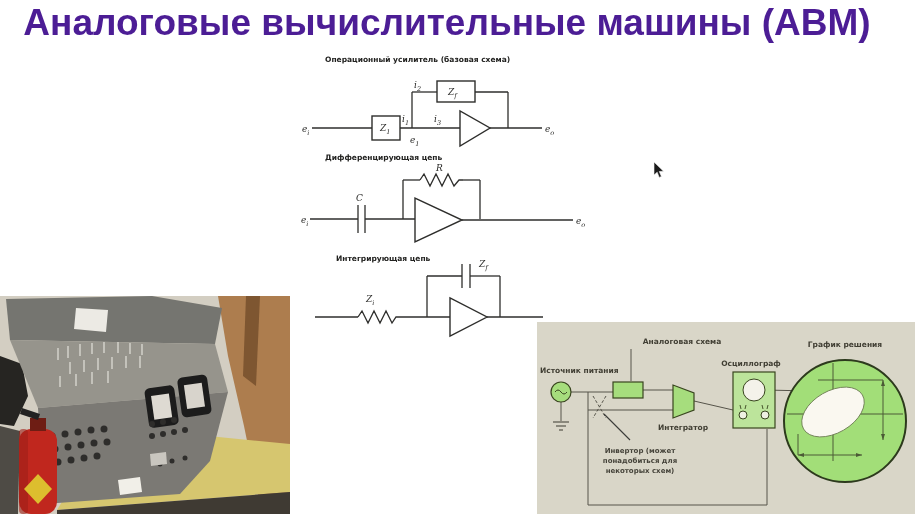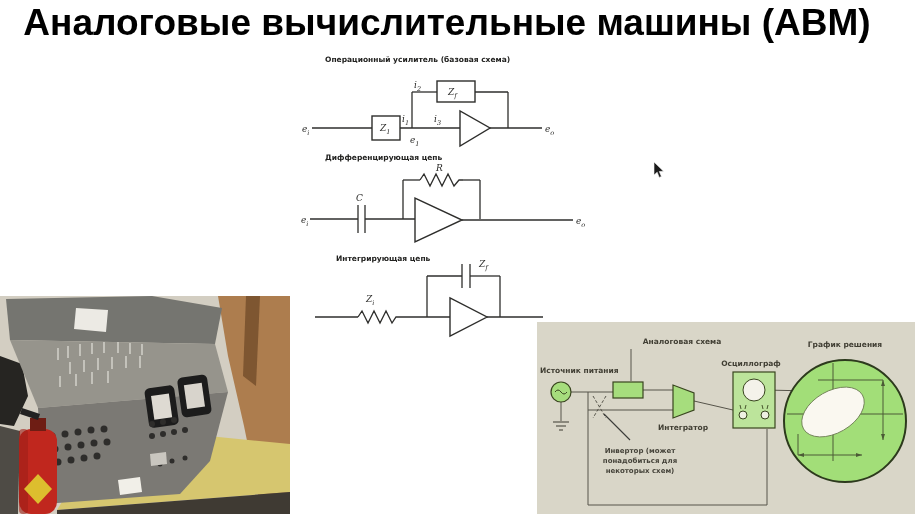--- a/index.html
+++ b/index.html
@@ -1,19 +1,19 @@
 <!DOCTYPE html>
 <html><head>
 <meta charset="utf-8">
 <style>
   html,body{margin:0;padding:0;background:#ffffff;}
   .slide{position:relative;width:915px;height:514px;background:#ffffff;overflow:hidden;
          font-family:"Liberation Sans",sans-serif;}
   .slide-title{position:absolute;top:2px;left:0;width:894px;text-align:center;
-         font-size:37px;font-weight:bold;color:#000000;letter-spacing:0px;
+         font-size:37px;font-weight:bold;color:#4c1d95;letter-spacing:0px;
          font-family:"Liberation Sans",sans-serif;}
   svg{position:absolute;}
   
   .wire{stroke:#2e2e2c;stroke-width:1.3;fill:none;}
   .thinwire{stroke:#3a3a38;stroke-width:1.1;fill:none;}
   .cbox{fill:#ffffff;stroke:#2e2e2c;stroke-width:1.4;}
   .opamp{fill:#ffffff;stroke:#2e2e2c;stroke-width:1.4;}
   .ctitle{font:bold 7.5px "DejaVu Sans",sans-serif;fill:#222220;}
   .clbl{font:italic 9px "DejaVu Serif",serif;fill:#2a2a28;}
   .clbl .sub{font-size:6.5px;}

